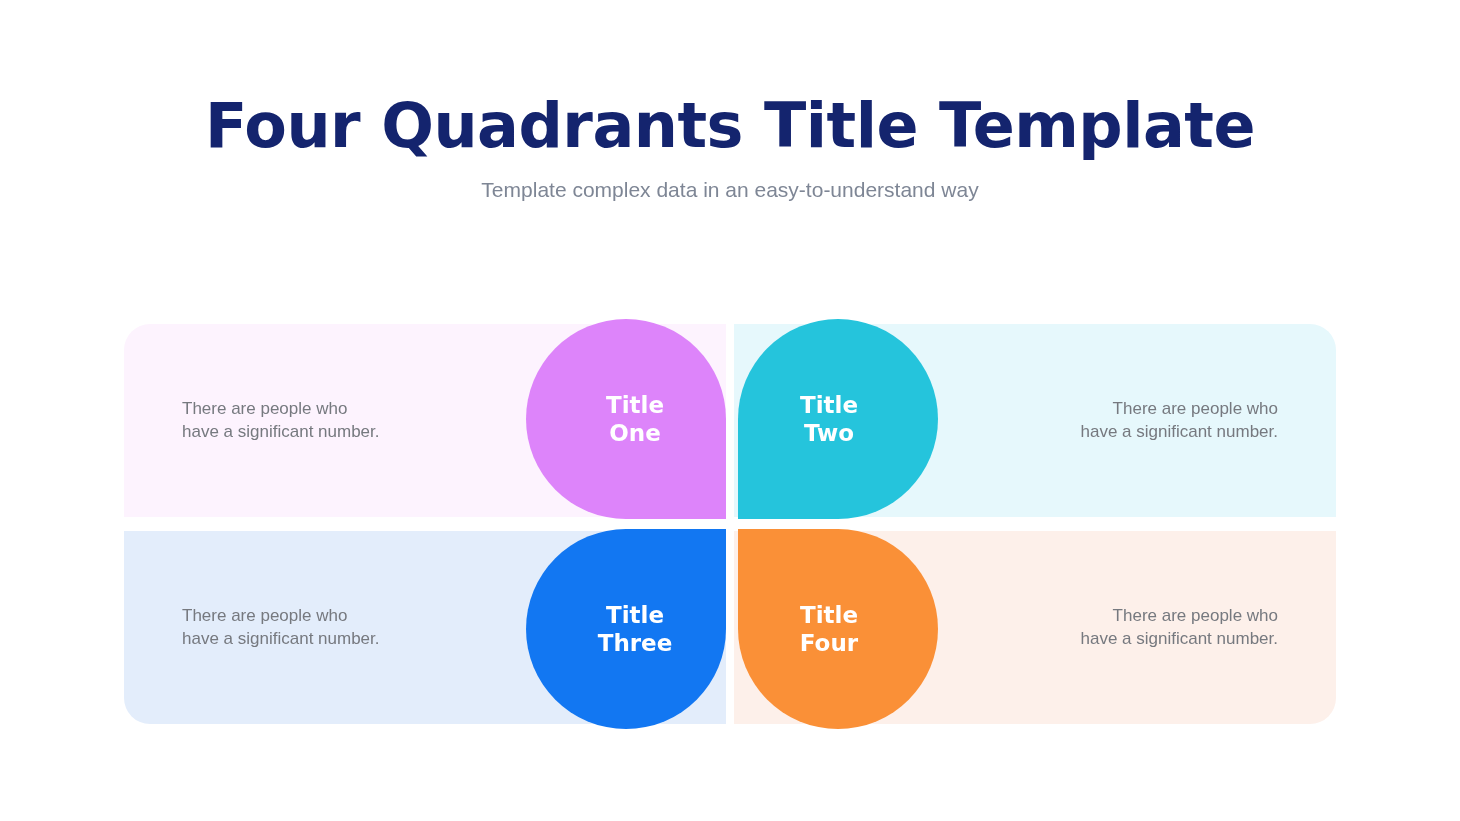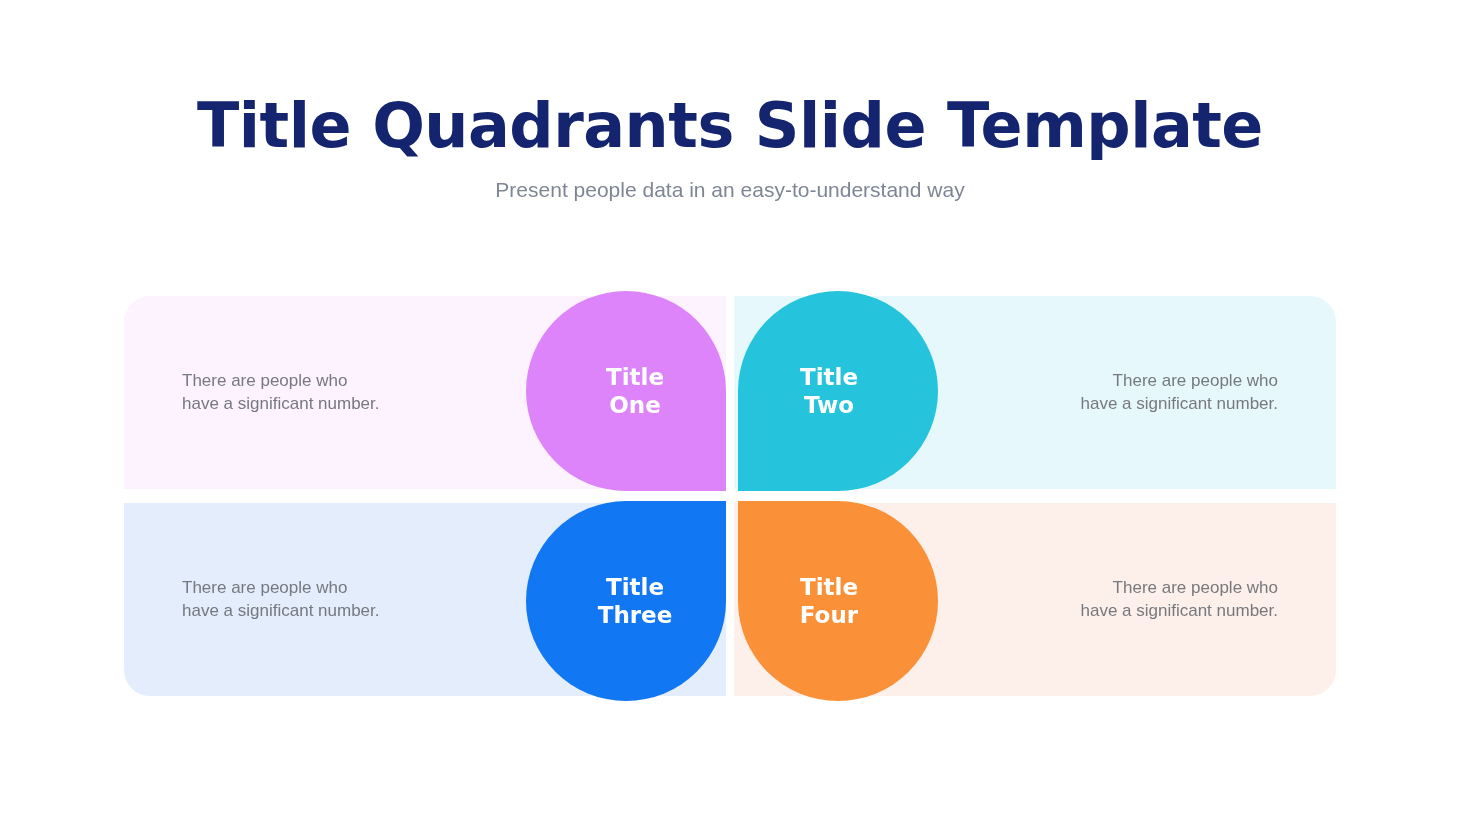--- a/index.html
+++ b/index.html
@@ -40,21 +40,21 @@
     line-height: 28px;
     font-weight: normal;
     color: #7E8695;
     font-family: "Liberation Sans", sans-serif;
   }
 
   
   .quadrants {
     position: absolute;
     left: 124px;
-    top: 296px;
+    top: 324px;
     width: 1212px;
     height: 400px;
   }
 
   .panel {
     position: absolute;
     width: 602px;
     height: 193px;
     box-sizing: border-box;
     display: flex;
@@ -131,22 +131,22 @@
 
   .drop.one .drop-label,
   .drop.three .drop-label { transform: translateX(9px); }
   .drop.two .drop-label,
   .drop.four .drop-label { transform: translateX(-9px); }
 </style>
 </head>
 <body style="background-color: rgb(255, 255, 255);">
 
 <div class="header">
-  <h1 class="slide-title" style="color: rgb(20, 36, 110);">Title Quadrants Slide Template</h1>
-  <p class="slide-subtitle" style="color: rgb(126, 134, 149);">Present people data in an easy-to-understand way</p>
+  <h1 class="slide-title" style="color: rgb(20, 36, 110);">Four Quadrants Title Template</h1>
+  <p class="slide-subtitle" style="color: rgb(126, 134, 149);">Template complex data in an easy-to-understand way</p>
 </div>
 
 <div class="quadrants">
 
   <div class="panel tl" style="background-color: rgb(253, 243, 254);">
     <div class="panel-text">There are people who
 have a significant number.</div>
   </div>
 
   <div class="panel tr" style="background-color: rgb(230, 248, 252);">

